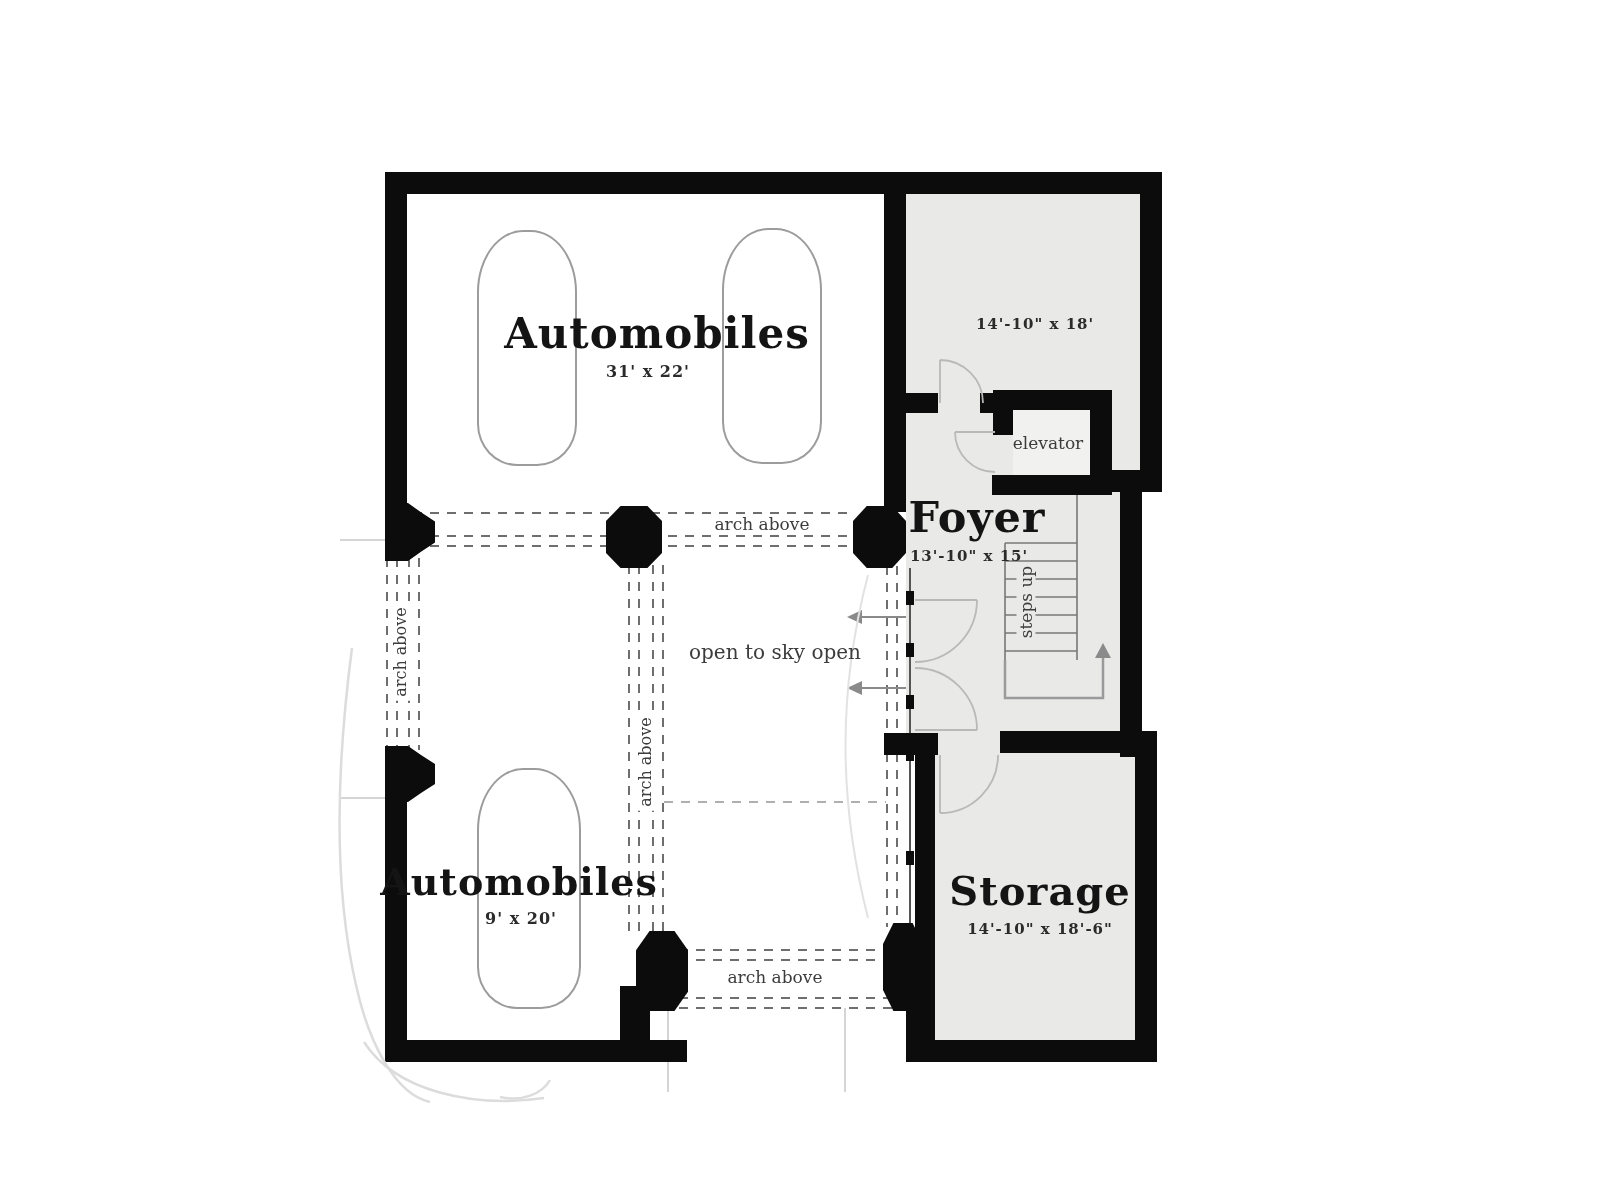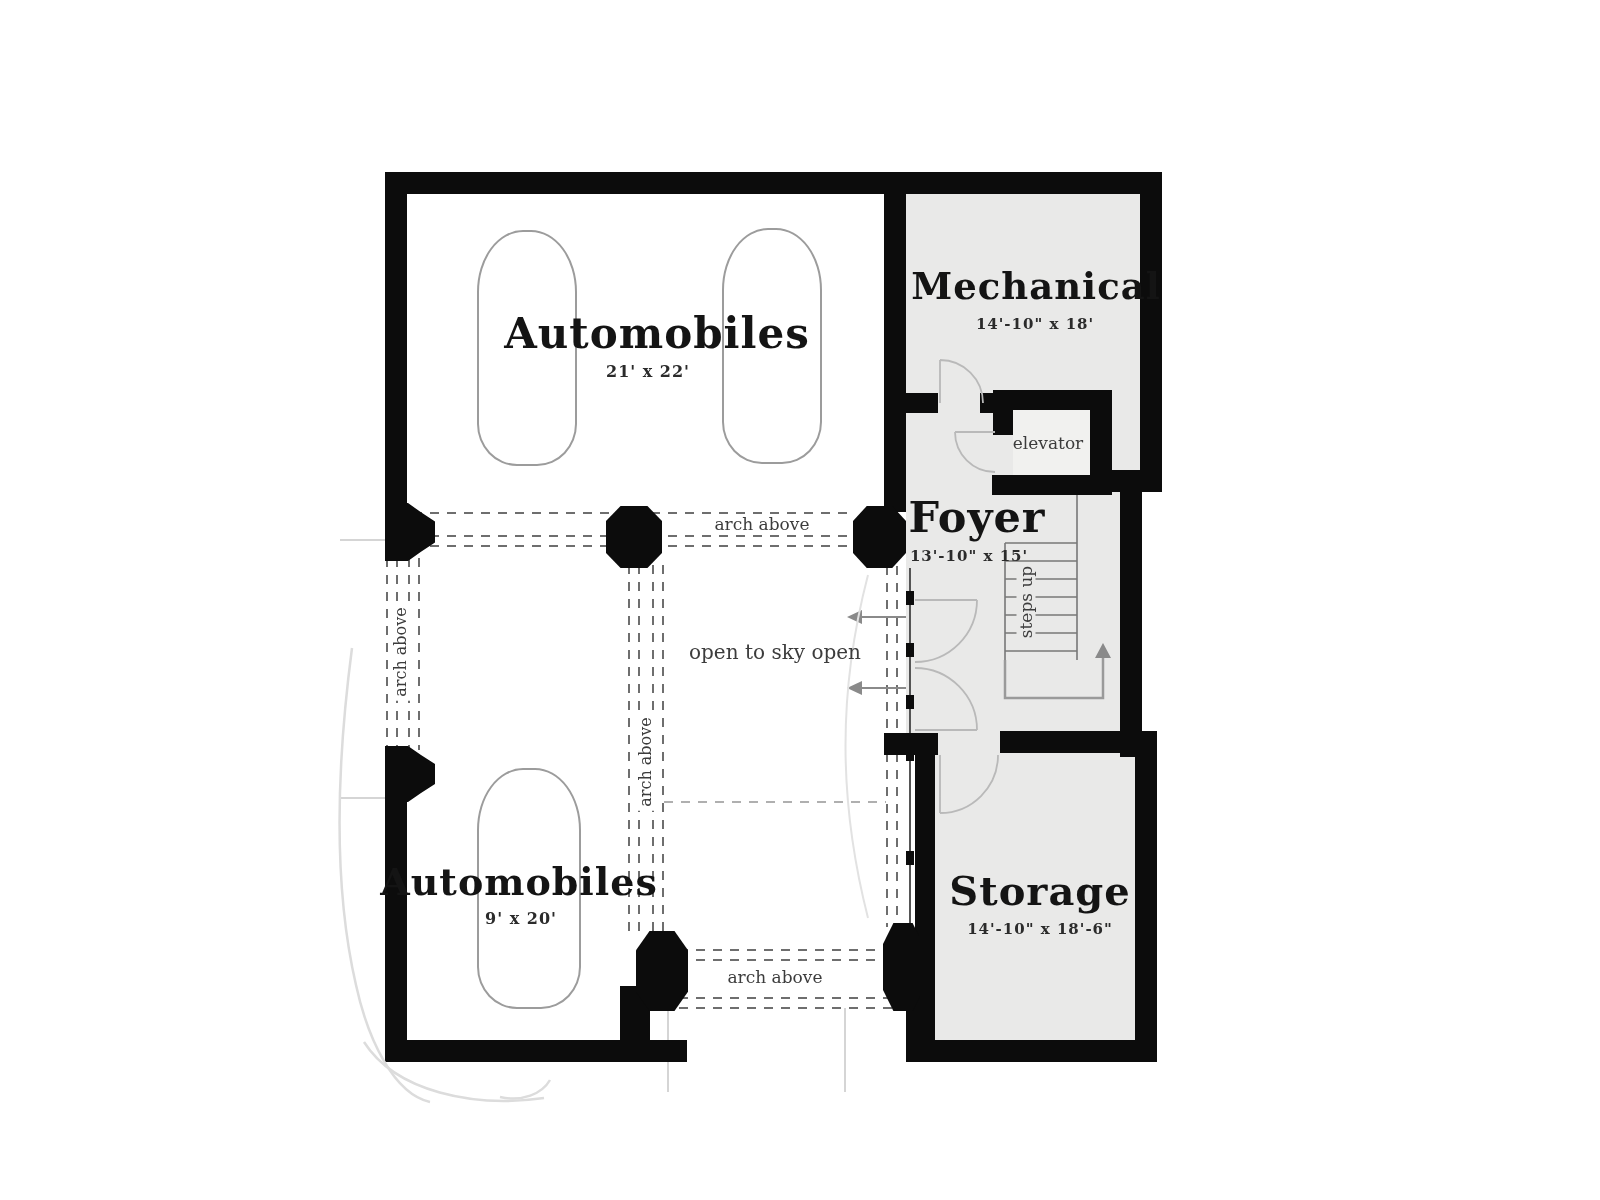--- a/index.html
+++ b/index.html
@@ -142,23 +142,22 @@
     <path d="M868,575 C838,690 838,800 868,918" stroke="#e2e2e2" stroke-width="2" fill="none"></path>
 
     <g stroke="#dcdcdc" stroke-width="2.5" fill="none">
       <path d="M352,648 C336,770 334,890 356,985 C368,1040 394,1094 430,1102"></path>
       <path d="M364,1042 C396,1092 474,1108 544,1098"></path>
       <path d="M500,1097 C522,1102 542,1094 550,1080"></path>
     </g>
   </svg>
 
   <div class="lbl name" style="left:657px;top:334px;font-size:42px;">Automobiles</div>
-  <div class="lbl dims" style="left:648px;top:372px;font-size:16px;">21' x 22'</div>
+  <div class="lbl dims" style="left:648px;top:372px;font-size:16px;">31' x 22'</div>
 
-  <div class="lbl name" style="left:1036px;top:286px;font-size:37px;">Mechanical</div>
   <div class="lbl dims" style="left:1035px;top:324px;font-size:15px;">14'-10" x 18'</div>
 
   <div class="lbl ann" style="left:1048px;top:443px;font-size:17px;">elevator</div>
 
   <div class="lbl name" style="left:977px;top:517px;font-size:43px;">Foyer</div>
   <div class="lbl dims" style="left:969px;top:556px;font-size:15px;">13'-10" x 15'</div>
 
   <div class="lbl name" style="left:519px;top:882px;font-size:38px;">Automobiles</div>
   <div class="lbl dims" style="left:521px;top:919px;font-size:16px;">9' x 20'</div>
 

